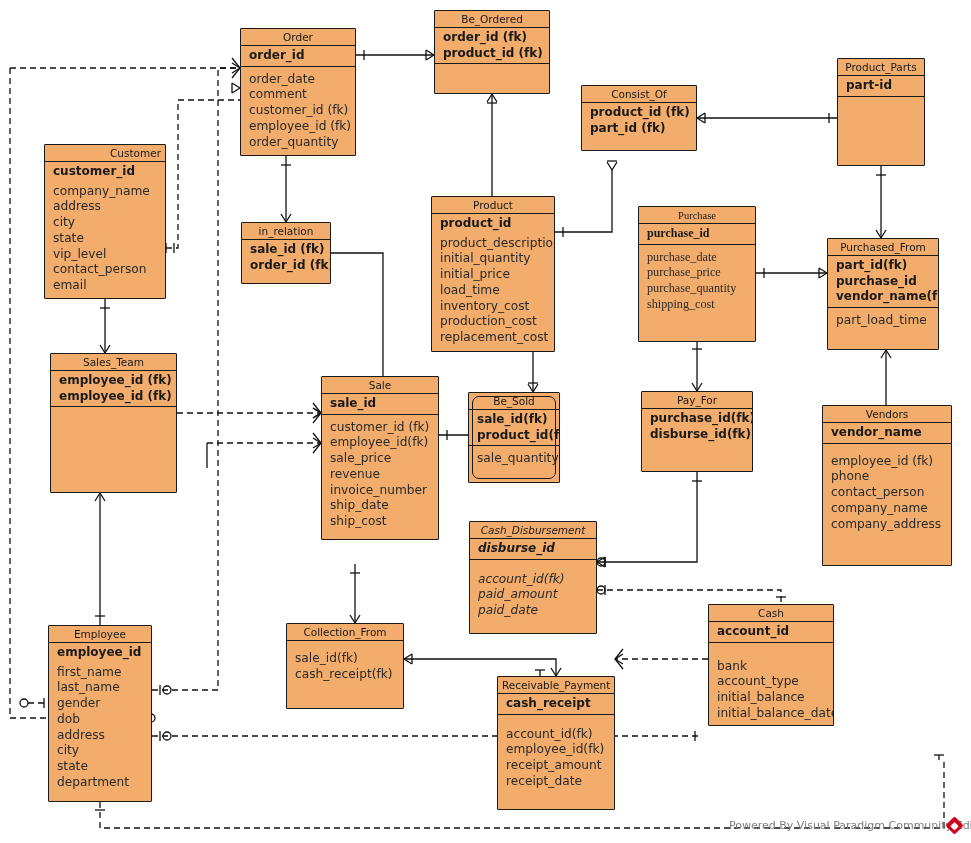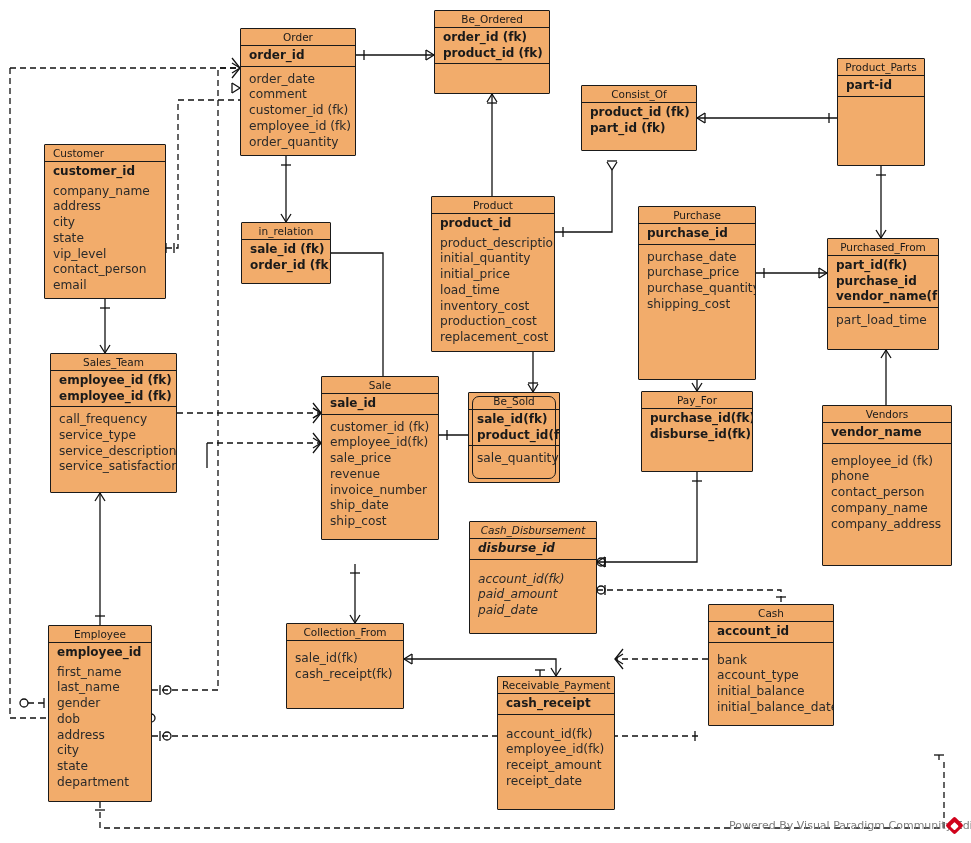--- a/index.html
+++ b/index.html
@@ -213,21 +213,21 @@
 </div>
 
 <div class="entity" style="left:837px;top:58px;width:88px;height:108px;">
   <div class="hdr">Product_Parts</div>
   <div class="pk">
     <div>part-id</div>
   </div>
 </div>
 
 <div class="entity" style="left:44px;top:144px;width:122px;height:155px;">
-  <div class="hdr" style="text-align:left;padding-left:8px;">Customer</div>
+  <div class="hdr" style="text-align:right;padding-left:8px;">Customer</div>
   <div class="pk nosep">
     <div>customer_id</div>
   </div>
   <div class="attrs tight">
     <div>company_name</div>
     <div>address</div>
     <div>city</div>
     <div>state</div>
     <div>vip_level</div>
     <div>contact_person</div>
@@ -252,21 +252,21 @@
     <div>product_description</div>
     <div>initial_quantity</div>
     <div>initial_price</div>
     <div>load_time</div>
     <div>inventory_cost</div>
     <div>production_cost</div>
     <div>replacement_cost</div>
   </div>
 </div>
 
-<div class="entity" style="left:638px;top:206px;width:118px;height:174px;">
+<div class="entity" style="left:638px;top:206px;width:118px;height:136px;font-family:Liberation Serif, serif;">
   <div class="hdr">Purchase</div>
   <div class="pk">
     <div>purchase_id</div>
   </div>
   <div class="attrs">
     <div>purchase_date</div>
     <div>purchase_price</div>
     <div>purchase_quantity</div>
     <div>shipping_cost</div>
   </div>
@@ -282,26 +282,20 @@
   <div class="attrs">
     <div>part_load_time</div>
   </div>
 </div>
 
 <div class="entity" style="left:50px;top:353px;width:127px;height:140px;">
   <div class="hdr">Sales_Team</div>
   <div class="pk">
     <div>employee_id (fk)</div>
     <div>employee_id (fk)</div>
-  </div>
-  <div class="attrs">
-    <div>call_frequency</div>
-    <div>service_type</div>
-    <div>service_description</div>
-    <div>service_satisfaction</div>
   </div>
 </div>
 
 <div class="entity" style="left:321px;top:376px;width:118px;height:164px;">
   <div class="hdr">Sale</div>
   <div class="pk">
     <div>sale_id</div>
   </div>
   <div class="attrs">
     <div>customer_id (fk)</div>
@@ -358,21 +352,21 @@
     <div>paid_amount</div>
     <div>paid_date</div>
   </div>
 </div>
 
 <div class="entity" style="left:708px;top:604px;width:126px;height:122px;">
   <div class="hdr">Cash</div>
   <div class="pk">
     <div>account_id</div>
   </div>
-  <div class="attrs" style="padding-top:10px;">
+  <div class="attrs" style="padding-top:16px;">
     <div>bank</div>
     <div>account_type</div>
     <div>initial_balance</div>
     <div>initial_balance_date</div>
   </div>
 </div>
 
 <div class="entity" style="left:48px;top:625px;width:104px;height:177px;">
   <div class="hdr">Employee</div>
   <div class="pk nosep">

